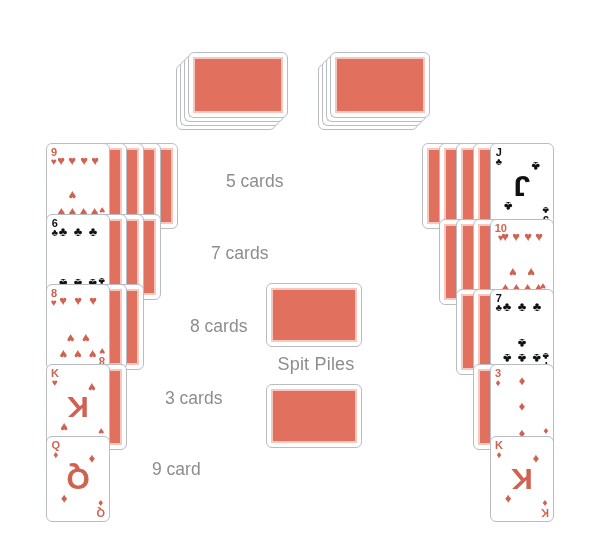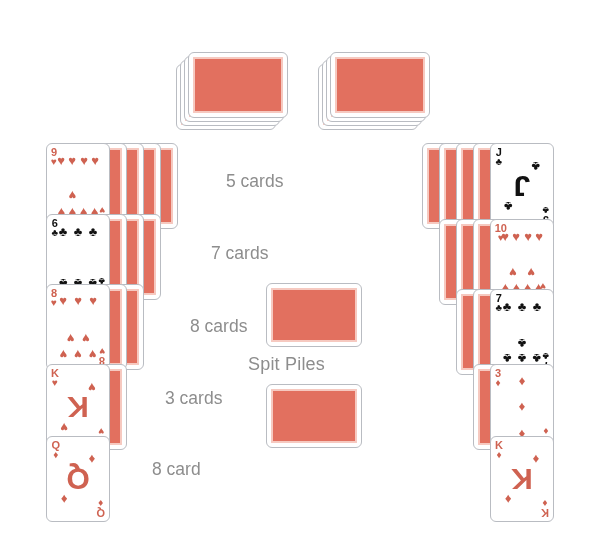--- a/index.html
+++ b/index.html
@@ -22,21 +22,21 @@
     height: 549px;
   }
 
   
   .heading {
     position: absolute;
     color: #8d8d8d;
     font-size: 19px;
     letter-spacing: 0.2px;
     white-space: nowrap;
-    text-align: left;
+    text-align: center;
   }
   #players-decks-title {
     left: 0; right: 0;
     top: 28px;
     text-align: center;
   }
   #spit-piles-title {
     left: 248px;
     top: 354px;
     width: 136px;
@@ -558,16 +558,16 @@
             </div>
           </div>
         </div>
       </div>
     </div>
   <div id="labels-layer">
       <div class="count-label" style="left: 226px; top: 171px;">5 cards</div>
       <div class="count-label" style="left: 211px; top: 243px;">7 cards</div>
       <div class="count-label" style="left: 190px; top: 316px;">8 cards</div>
       <div class="count-label" style="left: 165px; top: 388px;">3 cards</div>
-      <div class="count-label" style="left: 152px; top: 459px;">8 card</div>
+      <div class="count-label" style="left: 152px; top: 459px;">9 card</div>
     </div>
 
 </div>
 
 </body></html>

